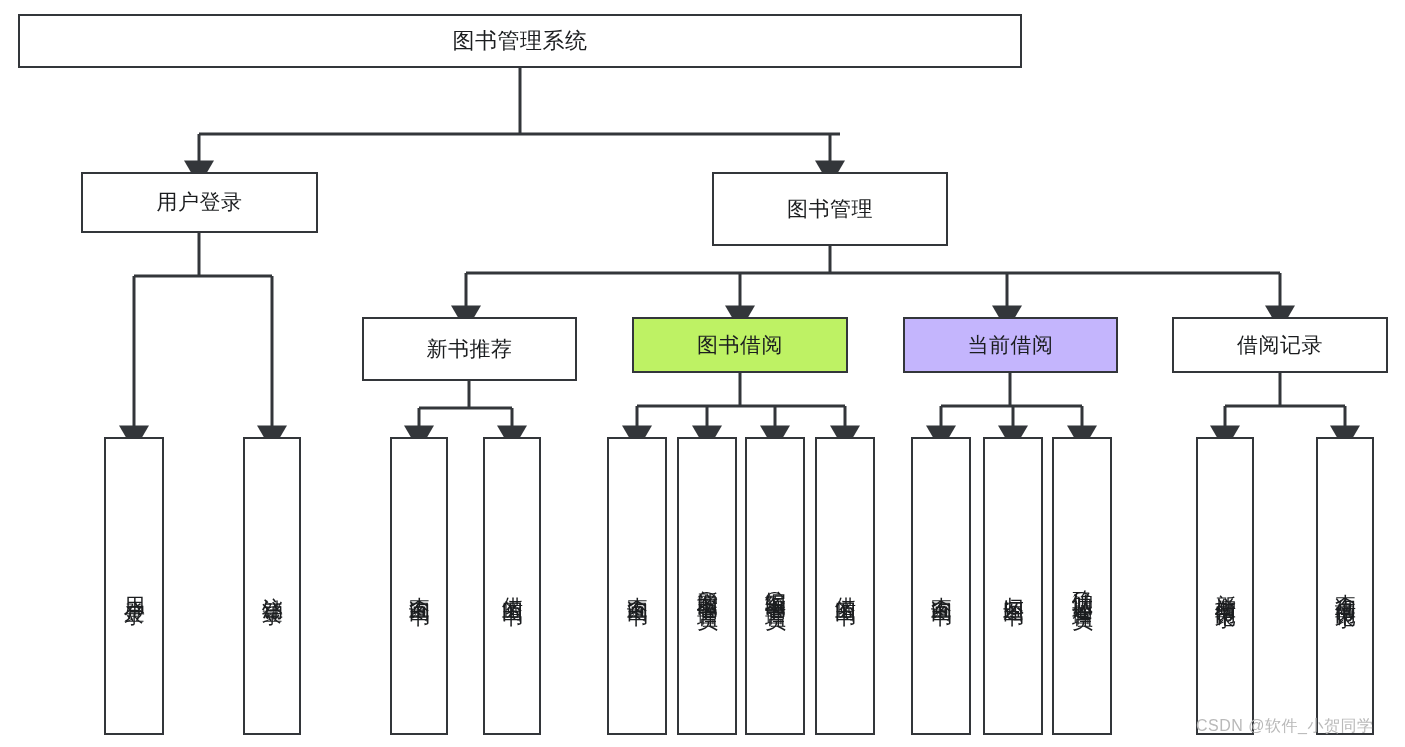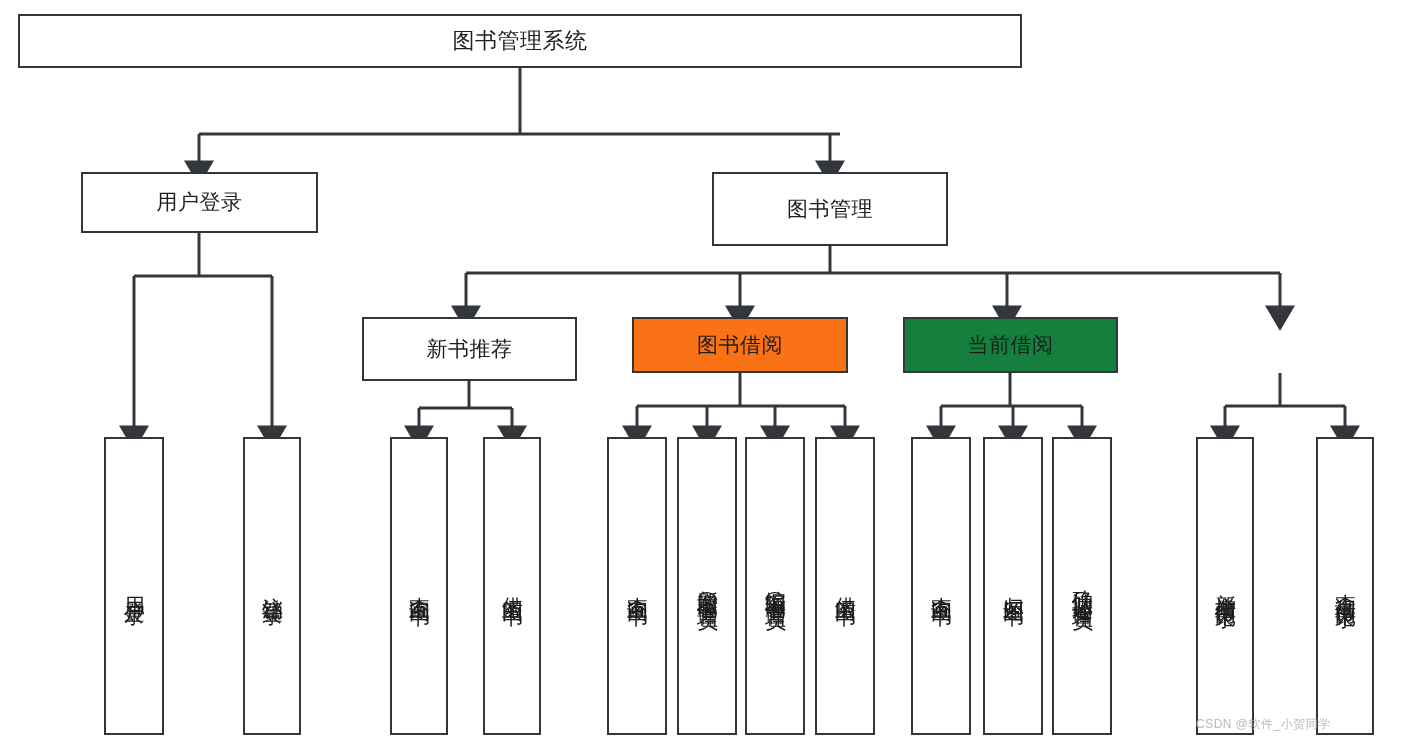--- a/index.html
+++ b/index.html
@@ -52,21 +52,21 @@
     padding: 4px 0;
   }
   .node-v .vtext {
     writing-mode: vertical-rl;
     text-orientation: upright;
     display: block;
     max-height: 100%;
   }
   .watermark {
     position: absolute;
-    font-size: 12px;
+    font-size: 16px;
     color: #b9b9b9;
     white-space: nowrap;
     letter-spacing: 0.5px;
     user-select: none;
   }
 </style>
 </head>
 <body>
 
 <div id="diagram-canvas" style="background: rgb(255, 255, 255);">
@@ -128,25 +128,28 @@
   <div class="node node-h" style="left: 81px; top: 172px; width: 237px; height: 61px; border-color: rgb(51, 54, 58); background: rgb(255, 255, 255); color: rgb(27, 29, 31);">
     <span>用户登录</span>
   </div>
   <div class="node node-h" style="left: 712px; top: 172px; width: 236px; height: 74px; border-color: rgb(51, 54, 58); background: rgb(255, 255, 255); color: rgb(27, 29, 31);">
     <span>图书管理</span>
   </div>
 
   <div class="node node-h" style="left: 362px; top: 317px; width: 215px; height: 64px; border-color: rgb(51, 54, 58); background: rgb(255, 255, 255); color: rgb(27, 29, 31);">
     <span>新书推荐</span>
   </div>
-  <div class="node node-h" style="left: 632px; top: 317px; width: 216px; height: 56px; border-color: rgb(51, 54, 58); background: #f97316; color: rgb(27, 29, 31);">
+  <div class="node node-h" style="left: 632px; top: 317px; width: 216px; height: 56px; border-color: rgb(51, 54, 58); background: #bef264; color: rgb(27, 29, 31);">
     <span>图书借阅</span>
   </div>
-  <div class="node node-h" style="left: 903px; top: 317px; width: 215px; height: 56px; border-color: rgb(51, 54, 58); background: #15803d; color: rgb(27, 29, 31);">
+  <div class="node node-h" style="left: 903px; top: 317px; width: 215px; height: 56px; border-color: rgb(51, 54, 58); background: #c4b5fd; color: rgb(27, 29, 31);">
     <span>当前借阅</span>
+  </div>
+  <div class="node node-h" style="left: 1172px; top: 317px; width: 216px; height: 56px; border-color: rgb(51, 54, 58); background: rgb(255, 255, 255); color: rgb(27, 29, 31);">
+    <span>借阅记录</span>
   </div>
 
   <div class="node node-v" style="left: 104px; top: 437px; width: 60px; height: 298px; border-color: rgb(51, 54, 58); background: rgb(255, 255, 255); color: rgb(27, 29, 31);">
     <span class="vtext">用户登录</span>
   </div>
   <div class="node node-v" style="left: 243px; top: 437px; width: 58px; height: 298px; border-color: rgb(51, 54, 58); background: rgb(255, 255, 255); color: rgb(27, 29, 31);">
     <span class="vtext">注销登录</span>
   </div>
   <div class="node node-v" style="left: 390px; top: 437px; width: 58px; height: 298px; border-color: rgb(51, 54, 58); background: rgb(255, 255, 255); color: rgb(27, 29, 31);">
     <span class="vtext">查询图书</span>

